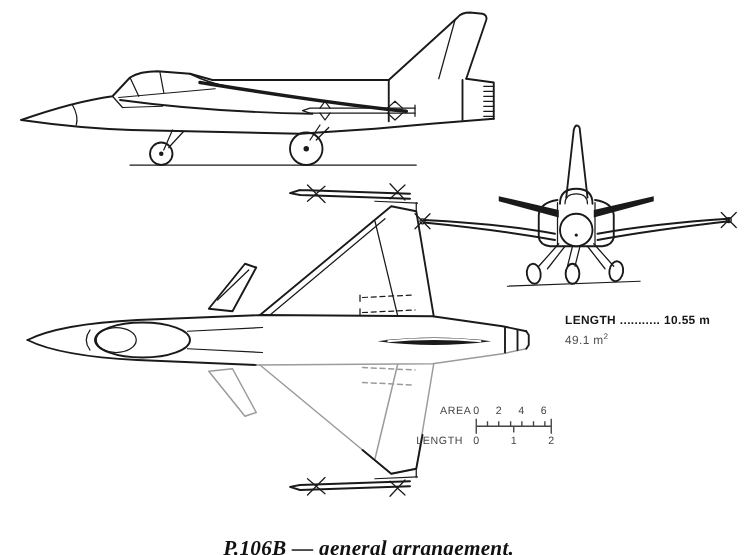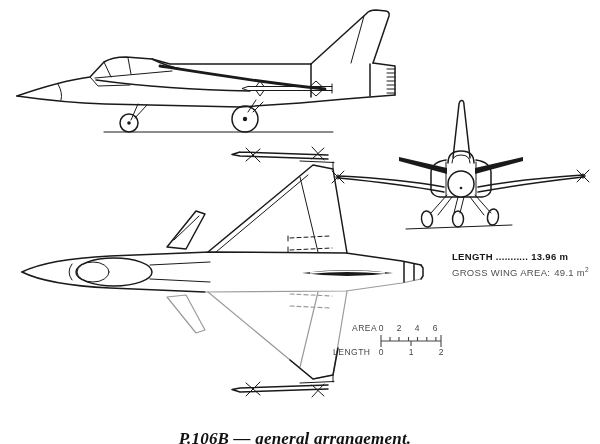--- a/index.html
+++ b/index.html
@@ -166,24 +166,23 @@
     <path d="M381,335 L381,347 M441,335 L441,347"></path>
     <path d="M390,341 L390,337 M399,341 L399,337 M408.5,341 L408.5,337 M417.5,341 L417.5,337 M426.8,341 L426.8,337 M435.9,341 L435.9,337"></path>
     <path d="M411,341 L411,346"></path>
   </g>
 </svg>
 
 <div class="dims">
   <div class="dims-row bold">
     <span>LENGTH</span>
     <span class="dots">...........</span>
-    <span>13.96 m</span>
+    <span>10.55 m</span>
   </div>
   <div class="dims-row mid gross">
-    <span>GROSS WING AREA:</span>
     <span><span>49.1 m</span><sup>2</sup></span>
   </div>
 </div>
 
 <div class="scale-text" style="left:352px;top:323px;">AREA</div>
 <div class="tick-num" style="left:376px;top:323px;">0</div>
 <div class="tick-num" style="left:394px;top:323px;">2</div>
 <div class="tick-num" style="left:412px;top:323px;">4</div>
 <div class="tick-num" style="left:430px;top:323px;">6</div>
 

